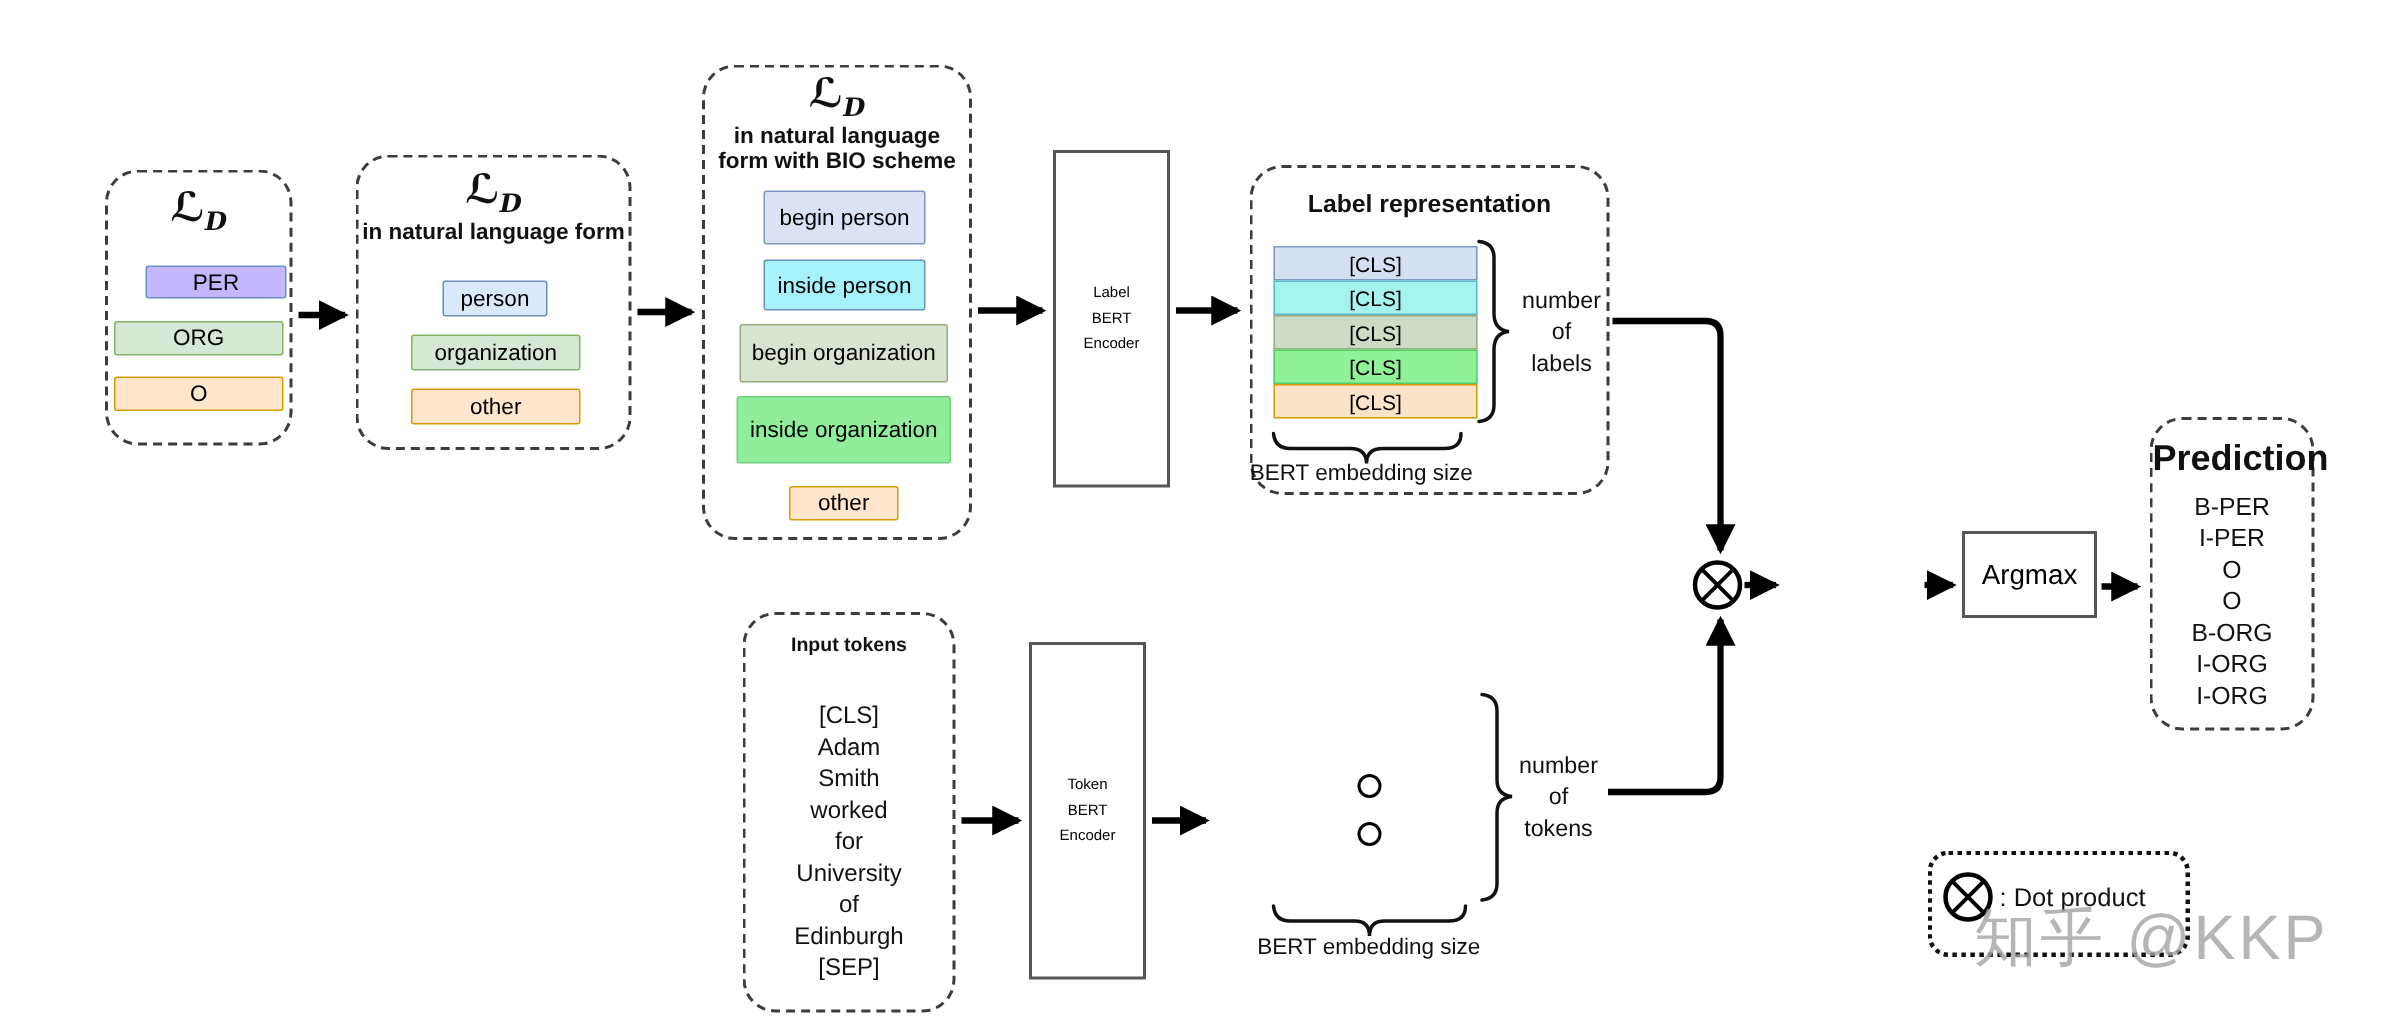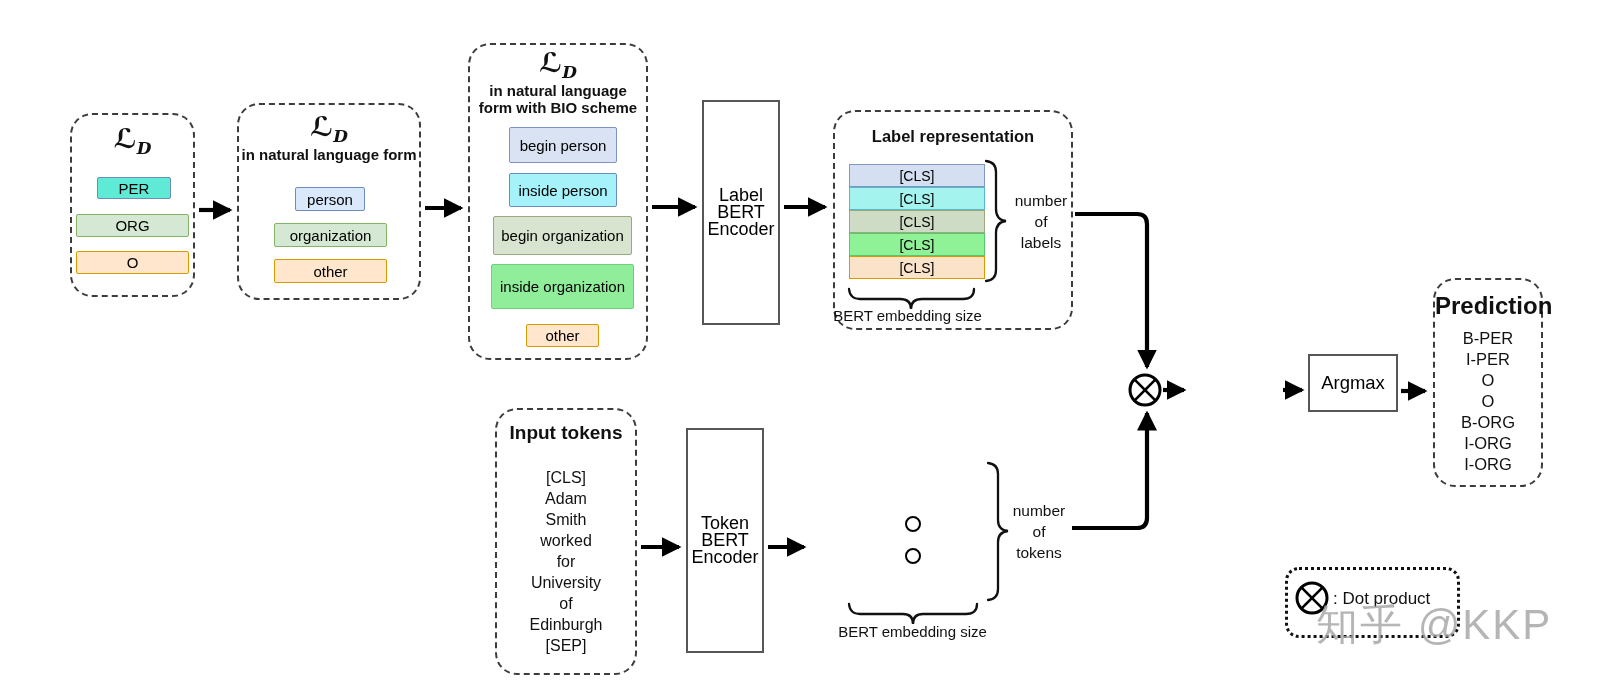--- a/index.html
+++ b/index.html
@@ -13,21 +13,21 @@
     background:transparent; box-sizing:border-box; z-index:2;
   }
   .dotted-bold {
     position:absolute; border:3px dotted #111; border-radius:14px;
     box-sizing:border-box; z-index:2;
   }
   .solidbox {
     position:absolute; border:2px solid #565656; background:#fff; box-sizing:border-box;
     display:flex; align-items:center; justify-content:center; text-align:center; z-index:2;
   }
-  .enc-text { font-size:18px; line-height:17px; color:#000; }
+  .enc-text { font-size:10px; line-height:17px; color:#000; }
   .op-text  { font-size:18.5px; color:#000; }
   .ld-title { position:absolute; width:100%; text-align:center; font-size:27px; }
   .ld-sym   { font-family:"DejaVu Sans", sans-serif; font-weight:bold; }
   .ld-sub   { font-family:"DejaVu Serif", serif; font-style:italic; font-weight:bold; font-size:17px; }
   .box-subtitle { position:absolute; width:100%; text-align:center; font-weight:bold; font-size:15px; line-height:17px; }
   .chip {
     position:absolute; box-sizing:border-box; border:1px solid; border-radius:2px;
     display:flex; align-items:center; justify-content:center; font-size:15px; color:#000;
   }
   .clsrow {
@@ -88,21 +88,21 @@
     </g>
     <g>
       <circle cx="1312" cy="598" r="15" fill="#fff" stroke="#000" stroke-width="3"></circle>
       <line x1="1301.4" y1="587.4" x2="1322.6" y2="608.6" stroke="#000" stroke-width="2.6"></line>
       <line x1="1322.6" y1="587.4" x2="1301.4" y2="608.6" stroke="#000" stroke-width="2.6"></line>
     </g>
   </svg>
 
   <div class="dashed" style="left:70px; top:113px; width:125px; height:184px;">
     <div class="ld-title" style="top:8px;"><span class="ld-sym">ℒ</span><sub class="ld-sub">D</sub></div>
-    <div class="chip" style="left: 25px; top: 62px; width: 74px; height: 22px; background-color: #5eead4; border-color: rgb(108, 142, 191);">PER</div>
+    <div class="chip" style="left: 25px; top: 62px; width: 94px; height: 22px; background-color: #c4b5fd; border-color: rgb(108, 142, 191);">PER</div>
     <div class="chip" style="left: 4px; top: 99px; width: 113px; height: 23px; background-color: rgb(213, 232, 212); border-color: rgb(130, 179, 102);">ORG</div>
     <div class="chip" style="left: 4px; top: 136px; width: 113px; height: 23px; background-color: rgb(255, 230, 204); border-color: rgb(215, 155, 0);">O</div>
   </div>
 
   <div class="dashed" style="left:237px; top:103px; width:184px; height:197px;">
     <div class="ld-title" style="top:6px;"><span class="ld-sym">ℒ</span><sub class="ld-sub">D</sub></div>
     <div class="box-subtitle" style="top:41px; white-space:nowrap;">in natural language form</div>
     <div class="chip" style="left: 56px; top: 82px; width: 70px; height: 24px; background-color: rgb(218, 232, 252); border-color: rgb(108, 142, 191);">person</div>
     <div class="chip" style="left: 35px; top: 118px; width: 113px; height: 24px; background-color: rgb(213, 232, 212); border-color: rgb(130, 179, 102);">organization</div>
     <div class="chip" style="left: 35px; top: 154px; width: 113px; height: 24px; background-color: rgb(255, 230, 204); border-color: rgb(215, 155, 0);">other</div>
@@ -135,21 +135,21 @@
     <div class="clsrow" style="left: 14px; top: 144px; width: 136px; height: 23px; background-color: rgb(251, 227, 201); border-color: rgb(215, 155, 0);">[CLS]</div>
   </div>
   <div class="side-note" style="left:1008px; top:190px; width:66px;">
     <div>number</div>
     <div>of</div>
     <div>labels</div>
   </div>
   <div class="bottom-note" style="left:825px; top:307px; width:165px;">BERT embedding size</div>
 
   <div class="dashed" style="left:495px; top:408px; width:142px; height:267px;">
-    <div class="big-title" style="top:12px; font-size:19px;text-align:center;">Input tokens</div>
+    <div class="big-title" style="top:12px; font-size:13px;text-align:center;">Input tokens</div>
     <div style="position:absolute; top:57px; width:100%;">
       <div class="tok-line">[CLS]</div>
       <div class="tok-line">Adam</div>
       <div class="tok-line">Smith</div>
       <div class="tok-line">worked</div>
       <div class="tok-line">for</div>
       <div class="tok-line">University</div>
       <div class="tok-line">of</div>
       <div class="tok-line">Edinburgh</div>
       <div class="tok-line">[SEP]</div>

